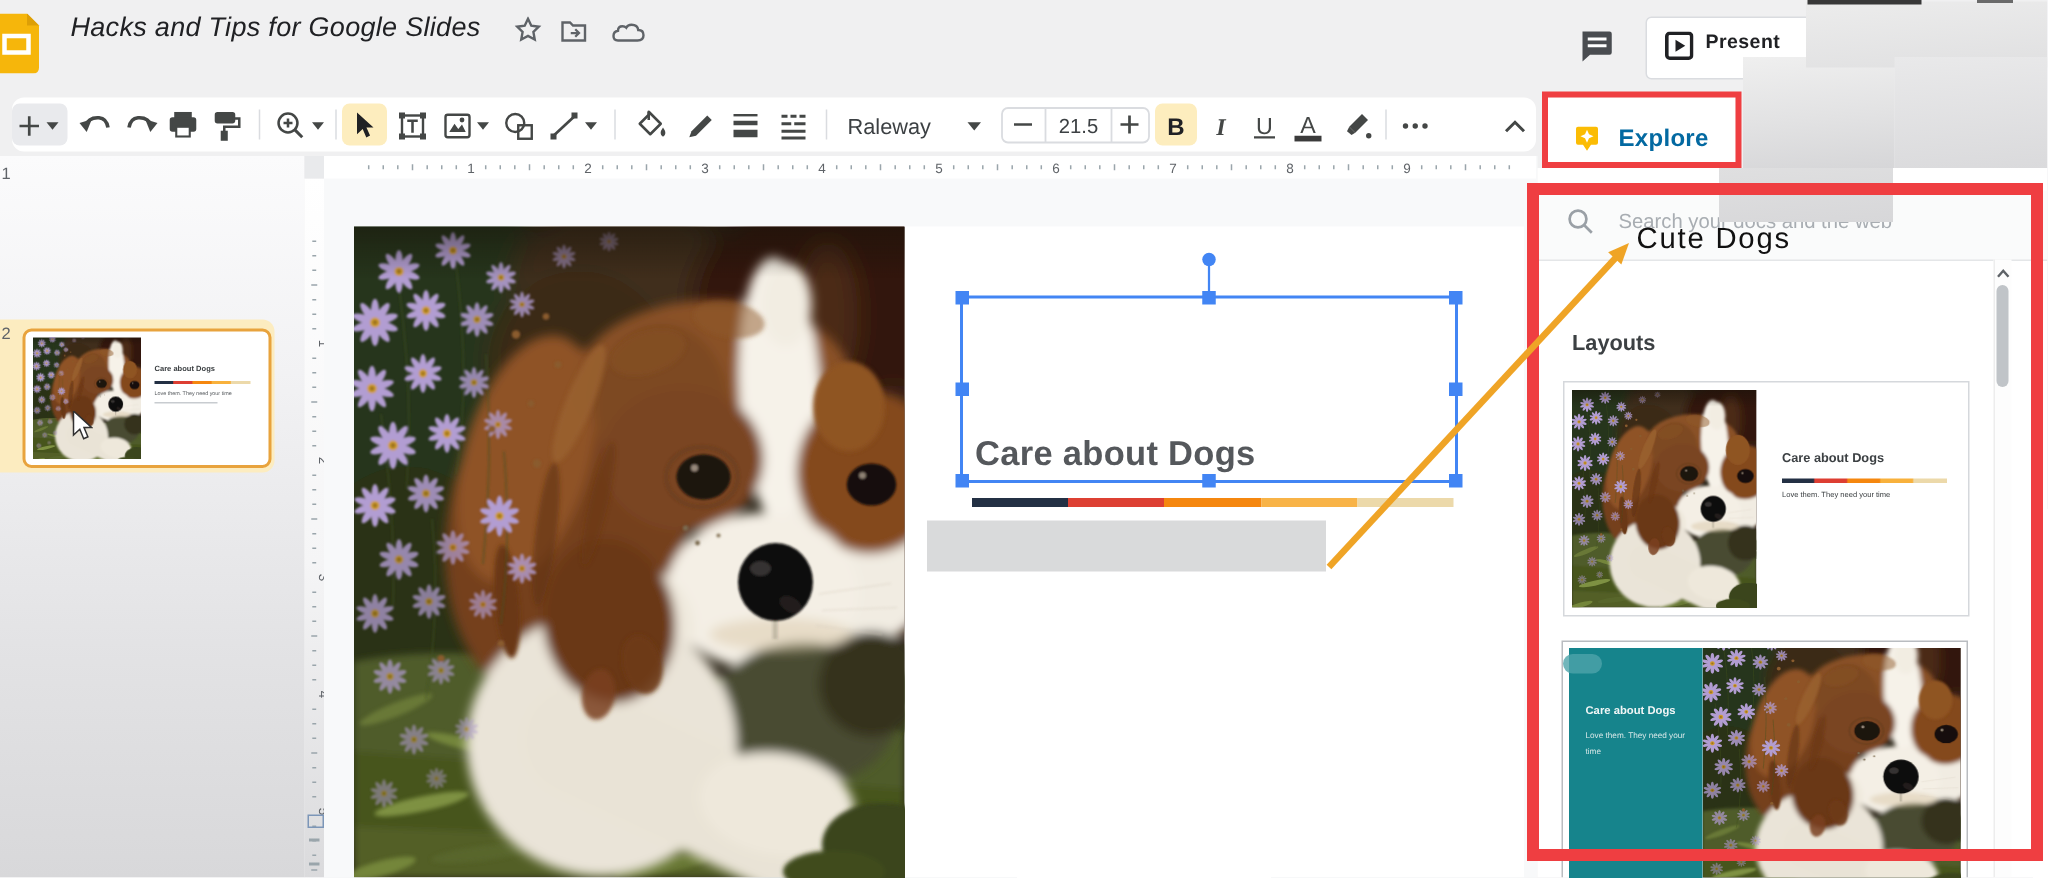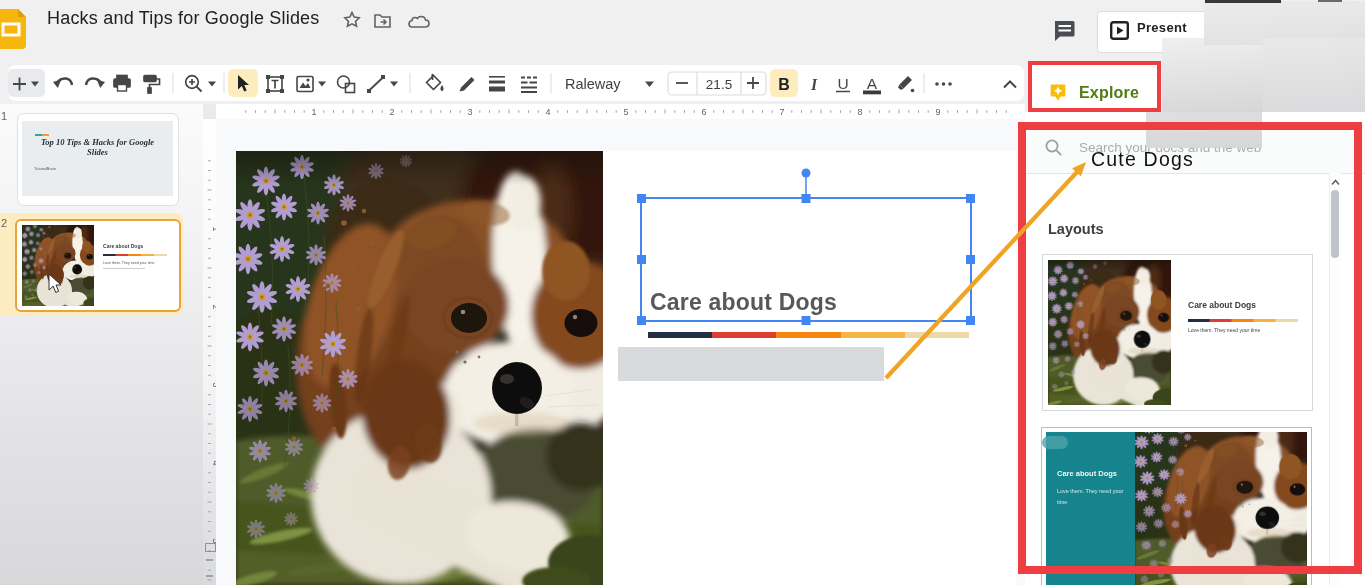--- a/index.html
+++ b/index.html
@@ -197,21 +197,21 @@
 </defs>
 </svg>
 
 <div class="abs" id="header" style="left:0;top:0;width:1365px;height:62px;background:#f0f0f1;">
 
   <svg class="abs" style="left:-2px;top:9px" width="30" height="40" viewBox="0 0 30 40">
     <path d="M2,0 L20,0 L28,8 L28,36 Q28,40 24,40 L2,40 Q-2,40 -2,36 L-2,4 Q-2,0 2,0 Z" fill="#f6b60b"></path>
     <path d="M20,0 L28,8 L20,8 Z" fill="#dd9f06"></path>
     <rect x="5" y="15" width="16" height="11" fill="none" stroke="#ffffff" stroke-width="3"></rect>
   </svg>
-  <div class="abs" style="left:47px;top:8px;font-size:18px;color:#202124;letter-spacing:0.2px;">Hacks and Tips for Google Slides</div>
+  <div class="abs" style="left:47px;top:8px;font-size:18px;color:#202124;letter-spacing:0.2px;font-style:italic;">Hacks and Tips for Google Slides</div>
 
   <svg class="abs" style="left:343px;top:11px" width="90" height="19" viewBox="0 0 90 19">
     <path d="M9,1.5 l2.2,4.6 5,0.7 -3.6,3.5 0.9,5 -4.5,-2.4 -4.5,2.4 0.9,-5 -3.6,-3.5 5,-0.7 Z" fill="none" stroke="#5f6368" stroke-width="1.6"></path>
     <g transform="translate(32,2)">
       <path d="M0,2 L5,2 L7,4 L15,4 L15,14 L0,14 Z" fill="none" stroke="#5f6368" stroke-width="1.6"></path>
       <path d="M5.5,9 L10.5,9 M8.5,6.5 L11,9 L8.5,11.5" fill="none" stroke="#5f6368" stroke-width="1.5"></path>
     </g>
     <g transform="translate(62,3)">
       <path d="M7,13 L20,13 Q24,13 24,9.5 Q24,6 20.5,6 Q20,2.5 16,2.5 Q13.5,2.5 12.5,4.5 Q11.5,3.5 10,3.5 Q7,3.5 7,6.5 Q4,7 4,10 Q4,13 7,13 Z" fill="none" stroke="#5f6368" stroke-width="1.6"></path>
     </g>
@@ -362,28 +362,20 @@
           <circle cx="942" cy="19" r="1.8"></circle>
   </g>
   <path d="M996,22.5 L1002,16.5 L1008,22.5" stroke="#444746" stroke-width="2" fill="none"></path>
 </svg>
 </div>
 
 <div class="abs" id="leftpanel" style="left:0;top:104px;width:203px;height:481px;
   background:linear-gradient(180deg,#fbfbfc 0%,#f2f2f4 30%,#e2e2e4 70%,#d8d8da 100%);">
   <div class="abs" style="left:1px;top:6px;font-size:11px;color:#5f6368;">1</div>
 
-  <div class="abs" style="left:17px;top:9px;width:160px;height:91px;background:#ffffff;border:1px solid #dcdfe3;border-radius:7px;">
-    <div class="abs" style="left:4px;top:7px;width:151px;height:75px;background:#e9edf0;">
-      <div class="abs" style="left:13px;top:13px;width:7px;height:2px;background:#2aa8a0;"></div>
-      <div class="abs" style="left:20px;top:13px;width:7px;height:2px;background:#f0a030;"></div>
-      <div class="abs" style="left:0;top:17px;width:151px;text-align:center;font-family:'Liberation Serif',serif;font-style:italic;font-weight:bold;font-size:8.5px;line-height:9.5px;color:#1d2b33;">Top 10 Tips &amp; Hacks for Google<br>Slides</div>
-      <div class="abs" style="left:12px;top:46px;font-size:6px;transform:scale(0.65);transform-origin:0 0;color:#54585c;">TutorialBrain</div>
-    </div>
-  </div>
 
   <div class="abs" style="left:0;top:109px;width:183px;height:102px;background:#fcecc0;border-radius:0 8px 8px 0;"></div>
   <div class="abs" style="left:1px;top:113px;font-size:11px;color:#5f6368;">2</div>
   <div class="abs" style="left:15px;top:115px;width:162px;height:89px;background:#ffffff;border:2px solid #e8a33d;border-radius:6px;">
     <svg class="abs" style="left:5px;top:4px" width="72" height="81">
           <use href="#dog"></use>
         </svg>
     <div class="abs" style="left:86px;top:23px;font-size:7px;transform:scale(0.72);transform-origin:0 0;font-weight:bold;color:#3c4043;white-space:nowrap;">Care about Dogs</div>
     <div class="abs" style="left:86px;top:33px;width:64px;height:2px;background:linear-gradient(90deg,#233044 0%,#233044 19%,#dd3e32 20%,#dd3e32 39%,#f5870f 40%,#f5870f 59%,#f8b13c 60%,#f8b13c 79%,#ecd9aa 80%);"></div>
     <div class="abs" style="left:86px;top:40px;font-size:6px;transform:scale(0.6);transform-origin:0 0;color:#54585c;white-space:nowrap;">Love them. They need your time</div>
@@ -613,21 +605,21 @@
 <div class="abs" style="left:1204px;top:1px;width:161px;height:44px;background:linear-gradient(175deg,#ececec 0%,#e0e0e1 100%);"></div>
 <div class="abs" style="left:1263px;top:38px;width:102px;height:74px;background:linear-gradient(175deg,#e9e9ea 0%,#dadadc 100%);"></div>
 <div class="abs" style="left:1205px;top:0;width:76px;height:3px;background:#383838;"></div>
 <div class="abs" style="left:1318px;top:0;width:24px;height:2px;background:#6a6a6a;"></div>
 
 <div class="abs" style="left:1032px;top:65px;width:125px;height:43px;background:#ffffff;"></div>
 <svg class="abs" style="left:1050px;top:83px" width="16" height="19" viewBox="0 0 24 26">
   <path d="M3,1 L21,1 Q23,1 23,3 L23,17 Q23,19 21,19 L16,19 L12,25 L8,19 L3,19 Q1,19 1,17 L1,3 Q1,1 3,1 Z" fill="#fbbc04"></path>
   <path d="M12,4 L14,8.5 L18.5,10.5 L14,12.5 L12,17 L10,12.5 L5.5,10.5 L10,8.5 Z" fill="#ffffff"></path>
 </svg>
-<div class="abs" style="left:1079px;top:84px;font-size:16px;font-weight:bold;color:#4d7c0f;letter-spacing:0.2px;">Explore</div>
+<div class="abs" style="left:1079px;top:84px;font-size:16px;font-weight:bold;color:#0369a1;letter-spacing:0.2px;">Explore</div>
 <div class="abs" style="left:1028px;top:61px;width:133px;height:51px;border:4px solid #ef3e41;box-sizing:border-box;"></div>
 <div class="abs" style="left:1018px;top:122px;width:344px;height:452px;border:8px solid #ef3e41;box-sizing:border-box;"></div>
 
 <svg class="abs" style="left:0;top:0;pointer-events:none" width="1365" height="585">
   <line x1="886" y1="378" x2="1077" y2="172" stroke="#efa426" stroke-width="4.3"></line>
   <path d="M1086,162 L1080.9,176.4 L1072.1,168.2 Z" fill="#efa426"></path>
 </svg>
 <div class="abs" style="left:1091px;top:148px;font-size:19.5px;letter-spacing:1.2px;color:#111111;white-space:nowrap;">Cute Dogs</div>
 
 </div>

